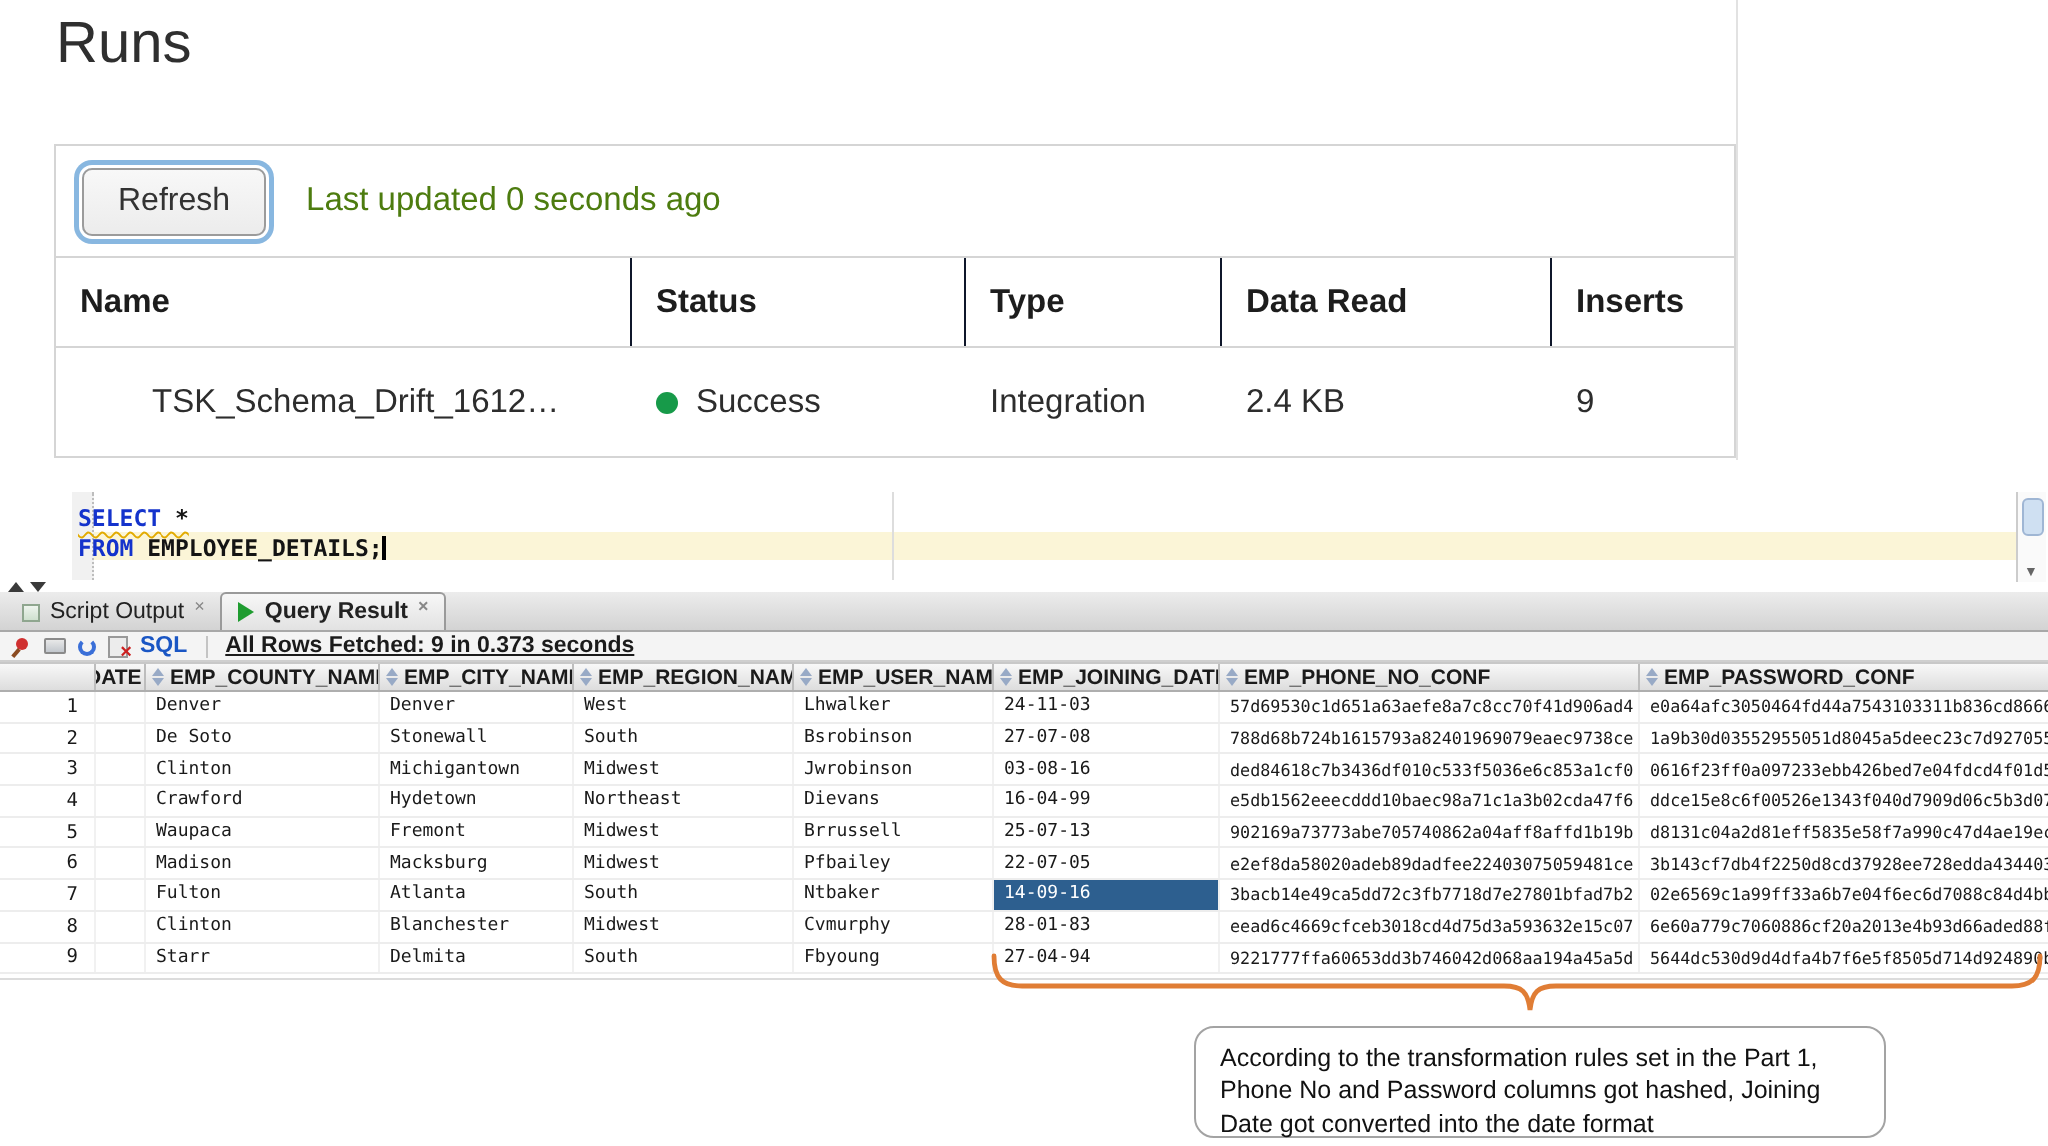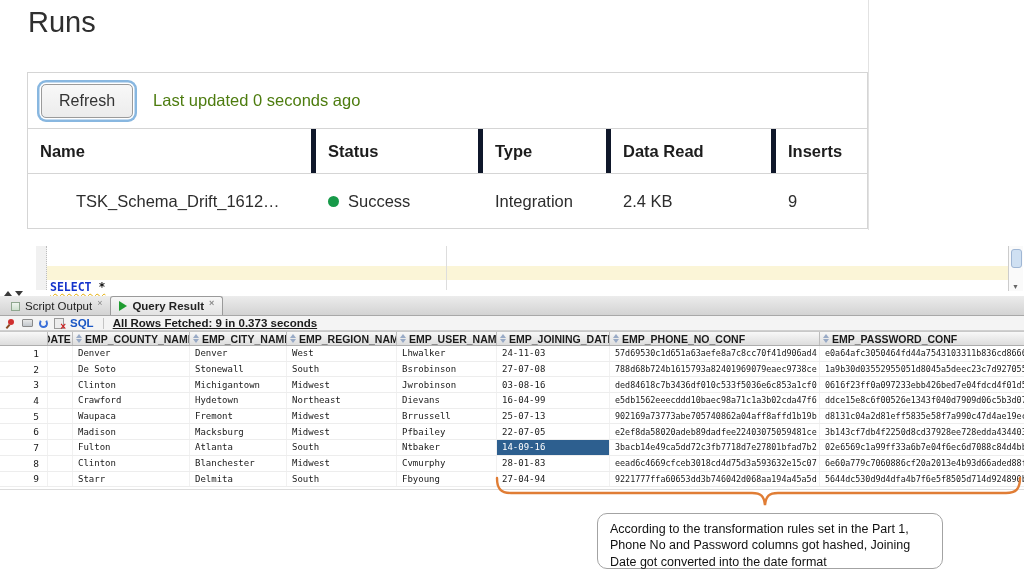--- a/index.html
+++ b/index.html
@@ -12,38 +12,38 @@
   .runs-panel{position:absolute;left:27px;top:72px;width:841px;height:157px;
               border:1px solid #d5d5d5;box-sizing:border-box;background:#fff;}
   .refresh-row{height:56px;border-bottom:1px solid #d5d5d5;display:flex;align-items:center;box-sizing:border-box;}
   .refresh-btn{margin-left:13px;padding:7px 17px;font-size:16px;color:#333;
                background:linear-gradient(#f8f8f8,#ececec);border:1px solid #9b9b9b;border-radius:5px;
                box-shadow:0 0 0 1.5px #fff,0 0 0 4px var(--focus-ring-blue,#88b7e0);cursor:pointer;
                font-family:"Liberation Sans",sans-serif;}
   .last-updated{margin-left:20px;font-size:16.5px;color:#4d7c0f;}
   .runs-header{display:flex;height:45px;border-bottom:1px solid #d5d5d5;box-sizing:border-box;}
   .runs-hcell{font-weight:bold;font-size:16.5px;color:#1d1d1d;padding-left:12px;box-sizing:border-box;
-              display:flex;align-items:center;border-right:5px solid #0f172a;overflow:hidden;white-space:nowrap;}
+              display:flex;align-items:center;border-right:1px solid #0f172a;overflow:hidden;white-space:nowrap;}
   .runs-row{display:flex;height:54px;align-items:center;font-size:16.5px;color:#2d2d2d;}
   .runs-cell{padding-left:12px;box-sizing:border-box;display:flex;align-items:center;overflow:hidden;white-space:nowrap;}
   .rc-0{width:288px;padding-left:48px;}
   .rc-1{width:167px;}
   .rc-2{width:128px;}
   .rc-3{width:165px;}
   .rc-4{width:90px;border-right:none;}
   .status-dot{width:11px;height:11px;border-radius:50%;background:var(--success-green,#179a49);
               margin-right:9px;flex:none;}
 
   
   .editor-gutter{position:absolute;left:36px;top:246px;width:10px;height:44px;background:#f1f1f1;
                  border-right:1px dotted #bdbdbd;}
   .line-highlight{position:absolute;left:47px;top:266px;width:961px;height:14px;
                   background:var(--line-highlight,#fbf5d7);}
-  .code-line{position:absolute;left:50px;font:bold 11.5px "DejaVu Sans Mono",monospace;color:#141414;
-             white-space:pre;margin-top:28px;}
+  .code-line{position:absolute;left:39px;font:bold 11.5px "DejaVu Sans Mono",monospace;color:#141414;
+             white-space:pre;}
   .code-line.l1{top:252px;}
   .code-line.l2{top:267px;}
   .kw{color:var(--keyword-blue,#1433cc);}
   .squiggle{text-decoration:underline;text-decoration-style:wavy;text-decoration-color:#e2aa00;
             text-decoration-thickness:1px;text-underline-offset:2px;}
   .cursor{display:inline-block;width:1.5px;height:12px;background:#000;vertical-align:-2px;}
   .guide-line{position:absolute;left:446px;top:246px;width:1px;height:44px;background:#dddddd;}
   .edit-scrollbar{position:absolute;left:1008px;top:246px;width:15px;height:45px;
                   border-left:1px solid #ccc;background:#fafafa;box-sizing:border-box;}
   .sb-thumb{position:absolute;left:2px;top:3px;width:9px;height:17px;background:#cfe0f2;

